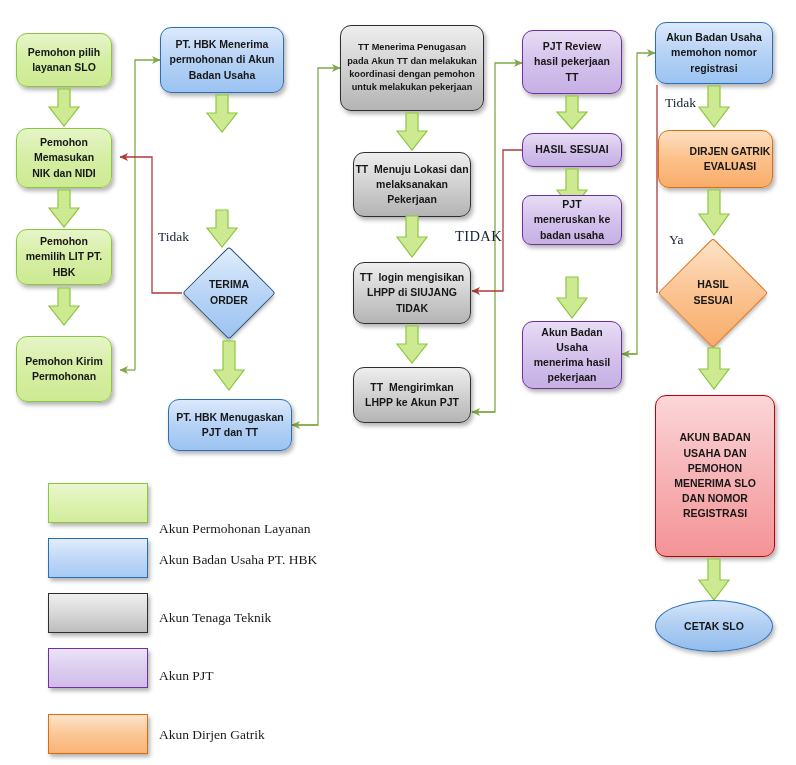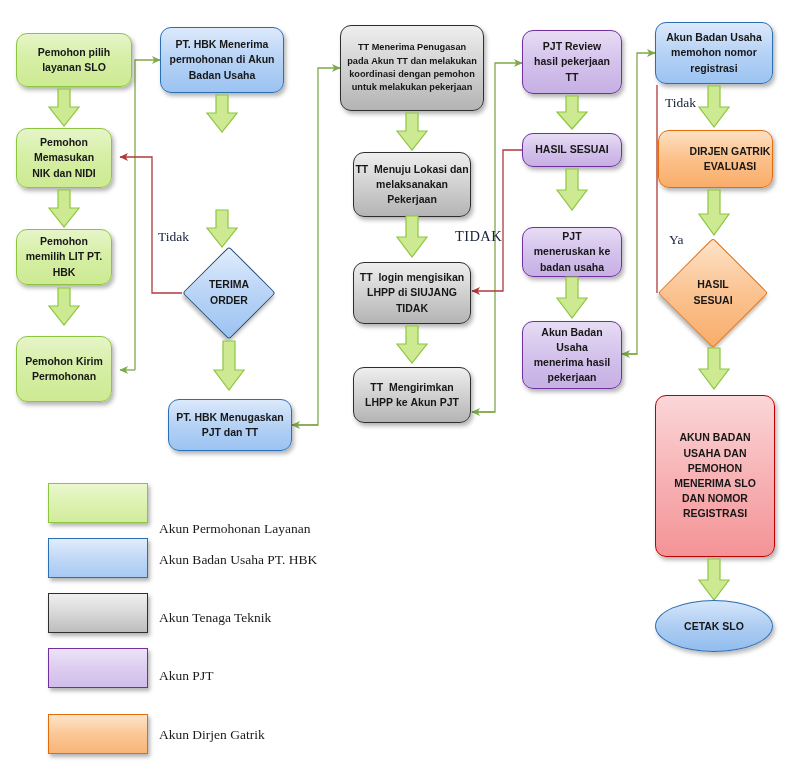--- a/index.html
+++ b/index.html
@@ -103,21 +103,21 @@
     <polyline points="495,412 472,412" fill="none" stroke="#7fa94a" stroke-width="1.3" marker-end="url(#agr)"></polyline>
 
     <polyline points="522,150 503,150 503,291 472,291" fill="none" stroke="#b03a3a" stroke-width="1.3" marker-end="url(#ard)"></polyline>
 
     <polyline points="622,354 637,354 637,53 655,53" fill="none" stroke="#7fa94a" stroke-width="1.3" marker-end="url(#agr)"></polyline>
     <polyline points="637,354 622,354" fill="none" stroke="#7fa94a" stroke-width="1.3" marker-end="url(#agr)"></polyline>
 
     <polyline points="657,293 657,85" fill="none" stroke="#b03a3a" stroke-width="1.3"></polyline>
   </svg>
 
-  <div class="node green" style="left:16px;top:33px;width:116px;height:54px;">
+  <div class="node green" style="left:16px;top:33px;width:96px;height:54px;">
     <span>
         <span style="display:block">Pemohon&nbsp;pilih</span>
         <span style="display:block">layanan&nbsp;SLO</span>
       </span>
   </div>
 
   <div class="fatarrow" style="left:48px;top:89px;width:32px;height:38px;">
     <svg viewBox="0 0 32 38" width="32" height="38">
       <polygon points="10,0 22,0 22,18 31,18 16,37 1,18 10,18" fill="#cdea93" stroke="#8cc63f" stroke-width="1.2"></polygon>
     </svg>
@@ -273,21 +273,21 @@
         <span style="display:block">HASIL&nbsp;SESUAI</span>
       </span>
   </div>
 
   <div class="fatarrow" style="left:556px;top:169px;width:32px;height:42px;">
     <svg viewBox="0 0 32 42" width="32" height="42">
       <polygon points="10,0 22,0 22,21 31,21 16,41 1,21 10,21" fill="#cdea93" stroke="#8cc63f" stroke-width="1.2"></polygon>
     </svg>
   </div>
 
-  <div class="node purple" style="left:522px;top:227px;width:100px;height:50px;">
+  <div class="node purple" style="left:522px;top:195px;width:100px;height:50px;border-radius:9px;">
     <span>
         <span style="display:block">PJT</span>
         <span style="display:block">meneruskan&nbsp;ke</span>
         <span style="display:block">badan&nbsp;usaha</span>
       </span>
   </div>
 
   <div class="fatarrow" style="left:556px;top:277px;width:32px;height:42px;">
     <svg viewBox="0 0 32 42" width="32" height="42">
       <polygon points="10,0 22,0 22,21 31,21 16,41 1,21 10,21" fill="#cdea93" stroke="#8cc63f" stroke-width="1.2"></polygon>

